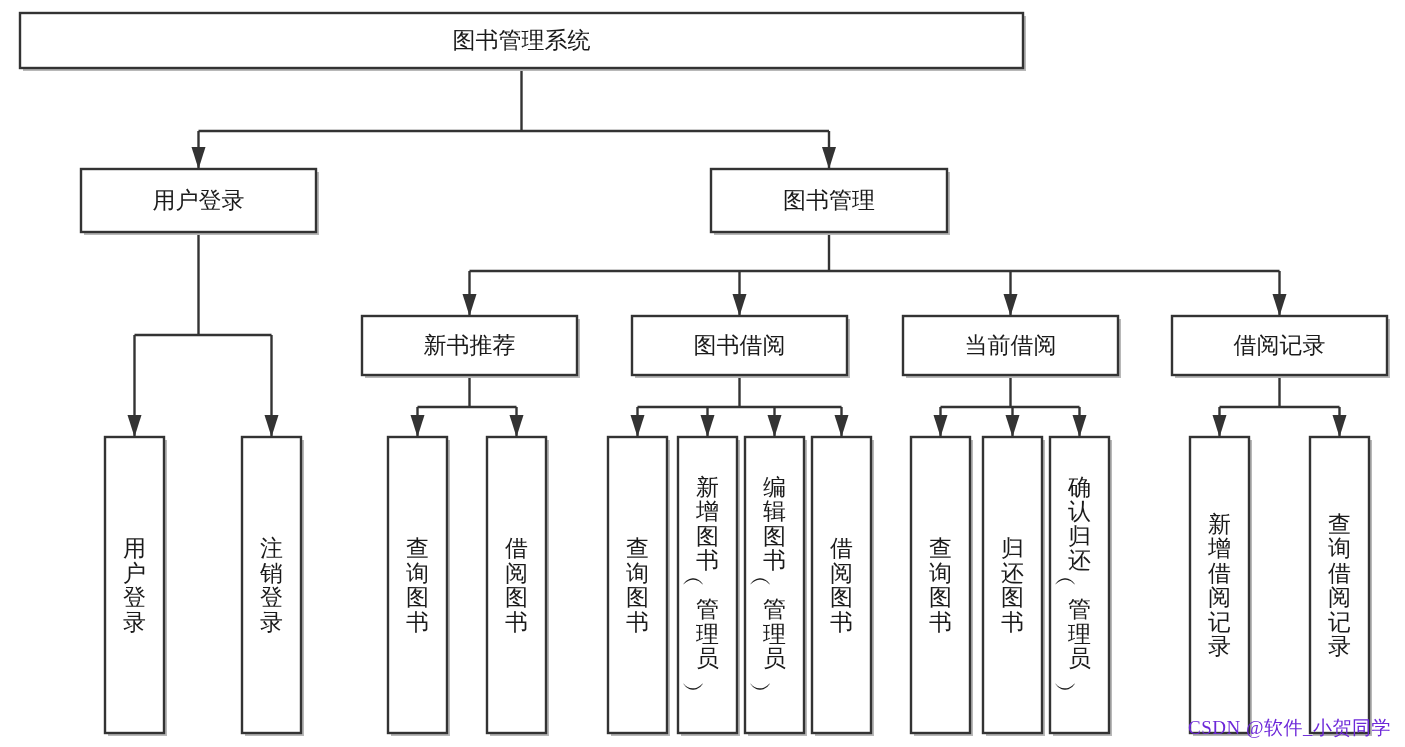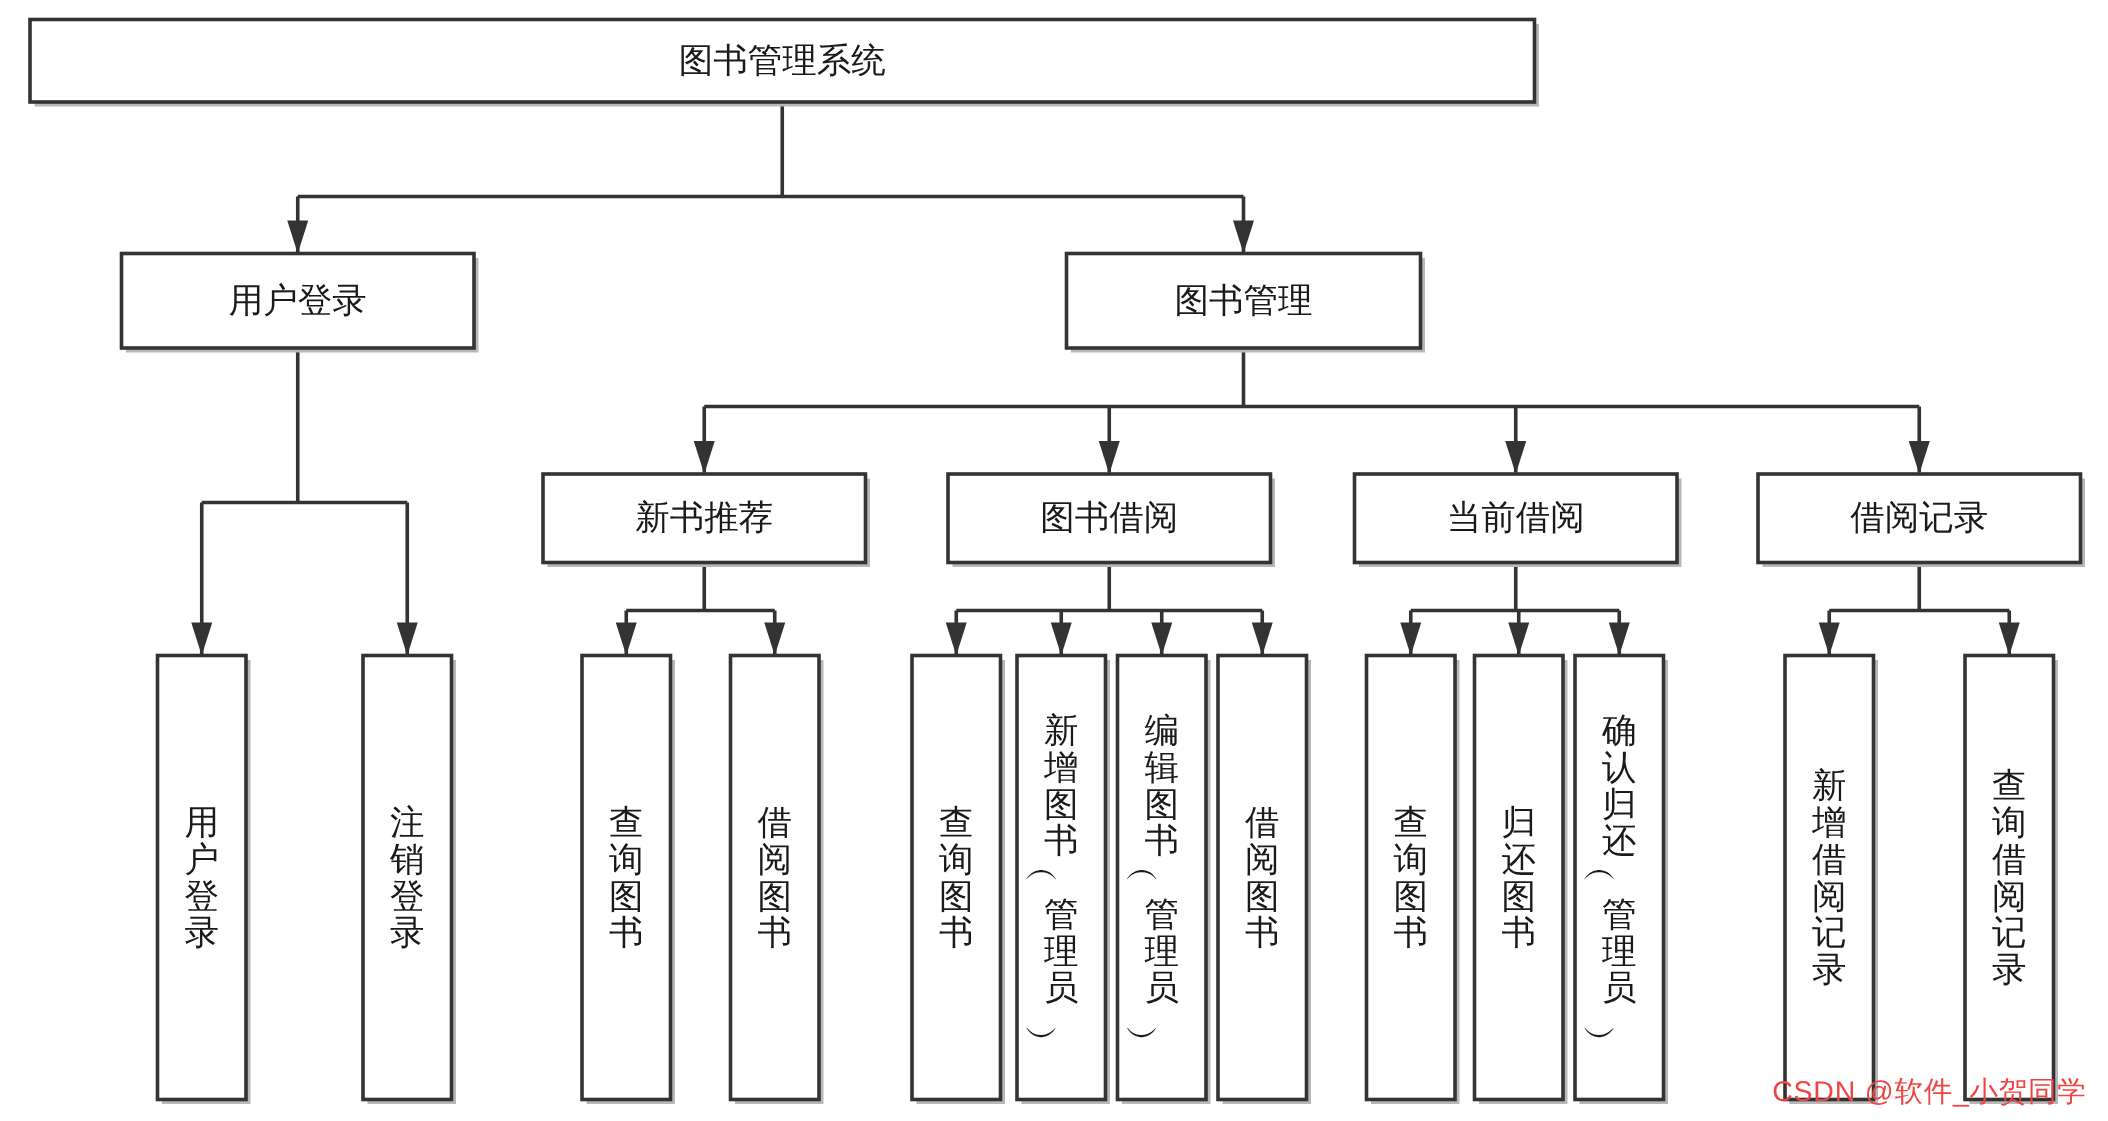--- a/index.html
+++ b/index.html
@@ -55,23 +55,23 @@
   .node-label-vertical {
     fill: #1a1a1a;
     font-family: "DejaVu Sans", "Liberation Sans", sans-serif;
     font-size: 23px;
     text-anchor: middle;
   }
   .watermark-text {
     position: absolute;
     right: 14px;
     bottom: 6px;
-    font-family: Liberation Sans, sans-serif;
+    font-family: Liberation Serif, serif;
     font-size: 19px;
-    color: #ef4444;
+    color: #6d28d9;
     letter-spacing: 0.5px;
     white-space: nowrap;
     user-select: none;
   }
 </style>
 </head>
 <body>
 
 <div id="diagram-root">
 

